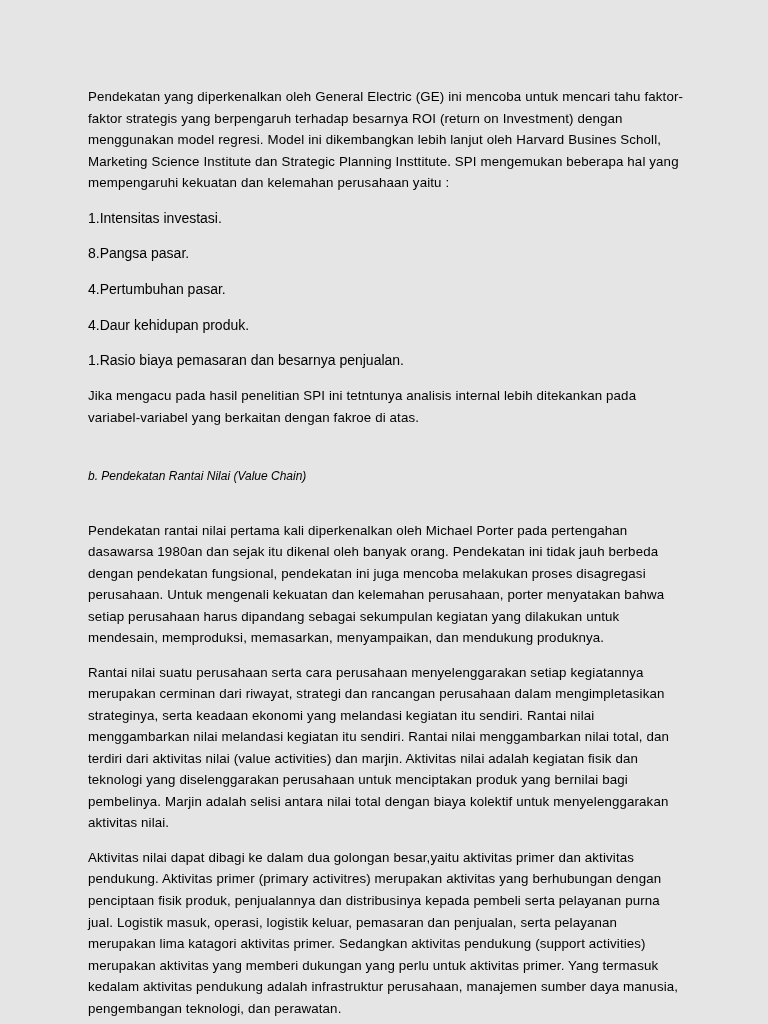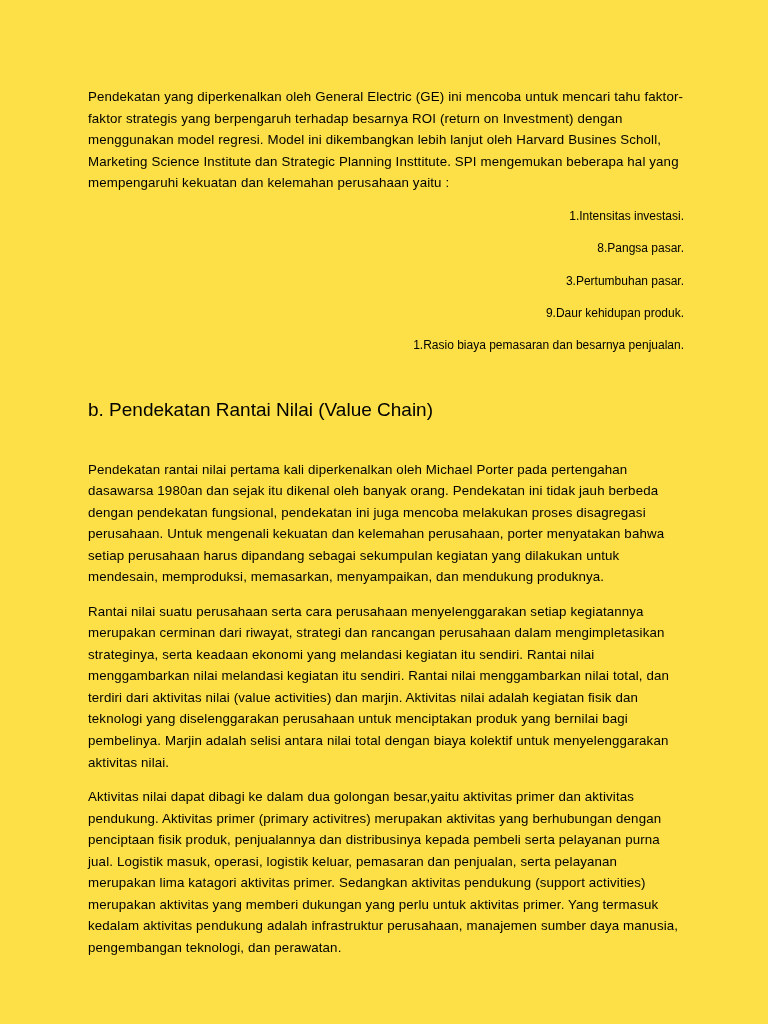--- a/index.html
+++ b/index.html
@@ -12,61 +12,62 @@
     height: 1024px;
     font-family: "Liberation Sans", sans-serif;
     color: #000000;
     overflow: hidden;
   }
   .page {
     box-sizing: border-box;
     width: 768px;
     height: 1024px;
     padding: 86px 84px 0 88px;
-    background: #fde047;
+    background: #e5e5e5;
   }
   .para {
     font-size: 13.3px;
     line-height: 1.62;
     margin: 0 0 13px 0;
     text-align: left;
     color: #000;
     letter-spacing: 0.01em;
   }
   .list-item {
+    font-size: 14px;
+    line-height: 1.62;
+    margin: 0 0 13px 0;
+  }
+  .heading-b {
     font-size: 12px;
     line-height: 1.62;
     margin: 0 0 13px 0;
-    text-align: right;
-  }
-  .heading-b {
-    font-size: 19px;
-    line-height: 1.62;
-    margin: 0 0 13px 0;
+    font-style: italic;
   }
   .spacer-lg {
     height: 26px;
   }
   .spacer-md {
     height: 20px;
   }
 </style>
 </head>
 <body>
 
 <div class="page">
 
   <p class="para">Pendekatan yang diperkenalkan oleh General Electric (GE) ini mencoba untuk mencari tahu faktor-faktor strategis yang berpengaruh terhadap besarnya ROI (return on Investment) dengan menggunakan model regresi. Model ini dikembangkan lebih lanjut oleh Harvard Busines Scholl, Marketing Science Institute dan Strategic Planning Insttitute. SPI mengemukan beberapa hal yang mempengaruhi kekuatan dan kelemahan perusahaan yaitu :</p>
 
   <p class="list-item">1.Intensitas investasi.</p>
   <p class="list-item">8.Pangsa pasar.</p>
-  <p class="list-item">3.Pertumbuhan pasar.</p>
-  <p class="list-item">9.Daur kehidupan produk.</p>
+  <p class="list-item">4.Pertumbuhan pasar.</p>
+  <p class="list-item">4.Daur kehidupan produk.</p>
   <p class="list-item">1.Rasio biaya pemasaran dan besarnya penjualan.</p>
 
+  <p class="para">Jika mengacu pada hasil penelitian SPI ini tetntunya analisis internal lebih ditekankan pada variabel-variabel yang berkaitan dengan fakroe di atas.</p>
 
   <div class="spacer-lg"></div>
 
   <p class="heading-b">b. Pendekatan Rantai Nilai (Value Chain)</p>
 
   <div class="spacer-md"></div>
 
   <p class="para">Pendekatan rantai nilai pertama kali diperkenalkan oleh Michael Porter pada pertengahan dasawarsa 1980an dan sejak itu dikenal oleh banyak orang. Pendekatan ini tidak jauh berbeda dengan pendekatan fungsional, pendekatan ini juga mencoba melakukan proses disagregasi perusahaan. Untuk mengenali kekuatan dan kelemahan perusahaan, porter menyatakan bahwa setiap perusahaan harus dipandang sebagai sekumpulan kegiatan yang dilakukan untuk mendesain, memproduksi, memasarkan, menyampaikan, dan mendukung produknya.</p>
   <p class="para">Rantai nilai suatu perusahaan serta cara perusahaan menyelenggarakan setiap kegiatannya merupakan cerminan dari riwayat, strategi dan rancangan perusahaan dalam mengimpletasikan strateginya, serta keadaan ekonomi yang melandasi kegiatan itu sendiri. Rantai nilai menggambarkan nilai melandasi kegiatan itu sendiri. Rantai nilai menggambarkan nilai total, dan terdiri dari aktivitas nilai (value activities) dan marjin. Aktivitas nilai adalah kegiatan fisik dan teknologi yang diselenggarakan perusahaan untuk menciptakan produk yang bernilai bagi pembelinya. Marjin adalah selisi antara nilai total dengan biaya kolektif untuk menyelenggarakan aktivitas nilai.</p>
   <p class="para">Aktivitas nilai dapat dibagi ke dalam dua golongan besar,yaitu aktivitas primer dan aktivitas pendukung. Aktivitas primer (primary activitres) merupakan aktivitas yang berhubungan dengan penciptaan fisik produk, penjualannya dan distribusinya kepada pembeli serta pelayanan purna jual. Logistik masuk, operasi, logistik keluar, pemasaran dan penjualan, serta pelayanan merupakan lima katagori aktivitas primer. Sedangkan aktivitas pendukung (support activities) merupakan aktivitas yang memberi dukungan yang perlu untuk aktivitas primer. Yang termasuk kedalam aktivitas pendukung adalah infrastruktur perusahaan, manajemen sumber daya manusia, pengembangan teknologi, dan perawatan.</p>

